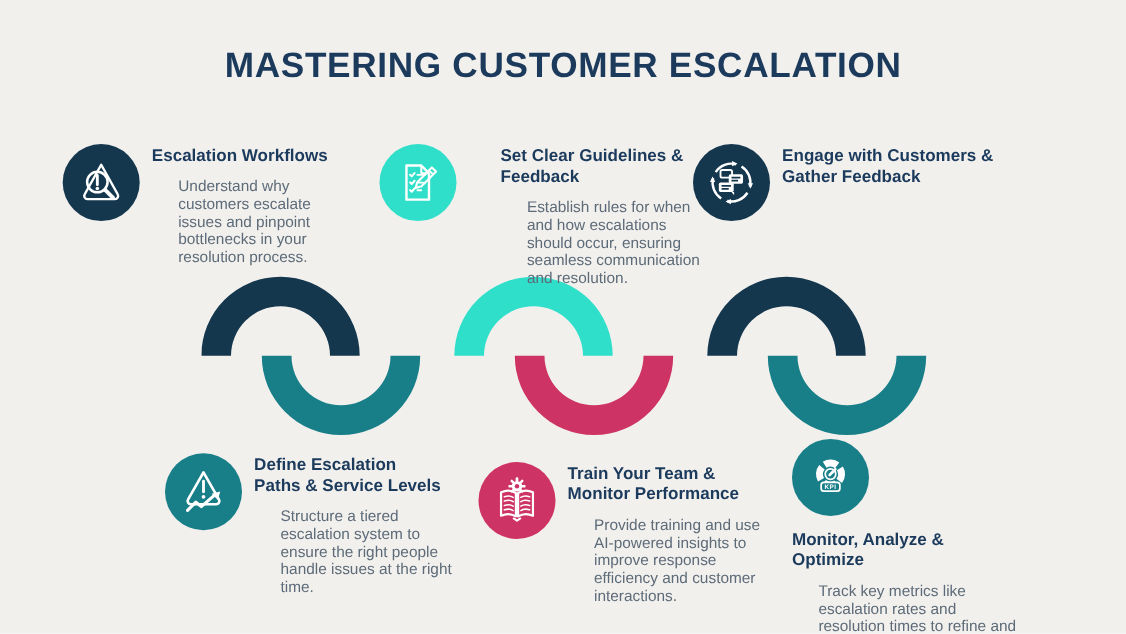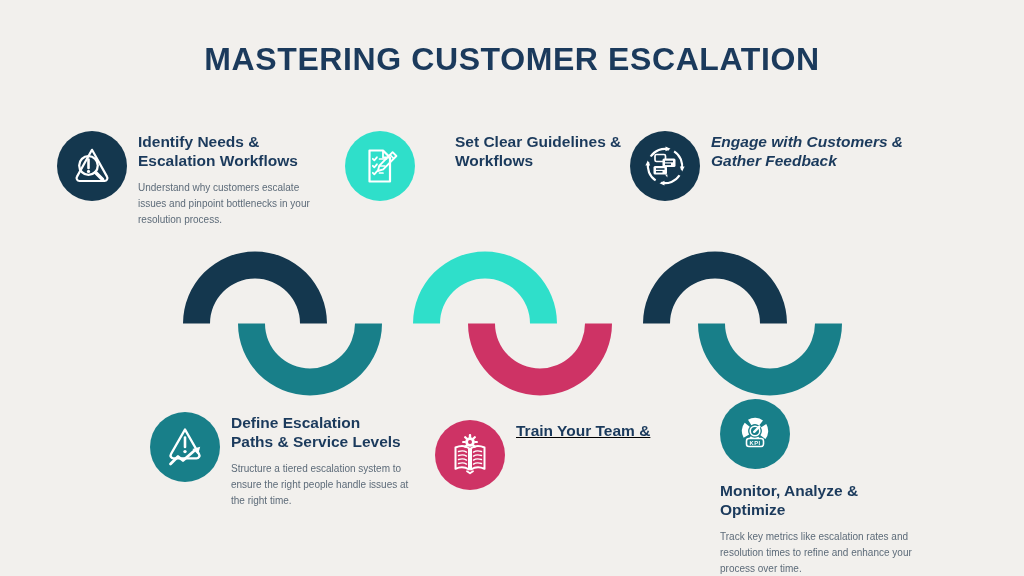--- a/index.html
+++ b/index.html
@@ -27,21 +27,21 @@
   .icon-circle {
     width: 70px; height: 70px;
     border-radius: 50%;
     flex: 0 0 70px;
     display: flex; align-items: center; justify-content: center;
   }
   .icon-circle svg { width: 48px; height: 48px; display: block; }
   .card-text { padding-top: 1px; }
   .card-title { font-size: 15.5px; font-weight: 700; line-height: 19px; color: #1b3a5c; }
   .card-title span { display: block; white-space: nowrap; }
-  .card-desc { font-size: 10px; line-height: 16px; color: #5d6b79; margin-top: 10px; }
+  .card-desc { font-size: 14px; line-height: 16px; color: #5d6b79; margin-top: 10px; margin-left: 24px; }
   .chain-svg { position: absolute; left: 183px; top: 251px; width: 660px; height: 145px; }
 </style>
 </head>
 <body>
 
 <h1 class="main-title">MASTERING CUSTOMER ESCALATION</h1>
 
 <svg class="chain-svg" viewBox="0 0 660 144">
   <path d="M0,72 A72,72 0 0 1 144,72 L117,72 A45,45 0 0 0 27,72 Z" fill="#14374e"></path>
   <path d="M55,72 A72,72 0 0 0 199,72 L172,72 A45,45 0 0 1 82,72 Z" fill="#187f89"></path>
@@ -56,21 +56,20 @@
     <svg viewBox="0 0 48 48">
       <path d="M24 7.8 L39 34.6 a2.9 2.9 0 0 1 -2.5 4.4 H11.5 a2.9 2.9 0 0 1 -2.5 -4.4 Z" fill="none" stroke="#fff" stroke-width="2.2" stroke-linejoin="round"></path>
       <circle cx="20.5" cy="23.5" r="9.3" fill="none" stroke="#fff" stroke-width="2.3"></circle>
       <line x1="20.5" y1="17.5" x2="20.5" y2="26" stroke="#fff" stroke-width="2.6" stroke-linecap="round"></line>
       <circle cx="20.5" cy="29.4" r="1.6" fill="#fff"></circle>
       <line x1="27.6" y1="30.6" x2="34.6" y2="37.6" stroke="#fff" stroke-width="3.6" stroke-linecap="round"></line>
     </svg>
   </div>
   <div class="card-text" style="width:172px;">
     <h3 class="card-title">
-      <span>Identify Needs &amp;</span>
       <span>Escalation Workflows</span>
     </h3>
     <p class="card-desc">Understand why customers escalate issues and pinpoint bottlenecks in your resolution process.</p>
   </div>
 </div>
 
 <div class="card" style="left:345px; top:131px;gap:40px;">
   <div class="icon-circle" style="background: rgb(47, 223, 202);">
     <svg viewBox="0 0 48 48">
       <path d="M13.5 8.5 H27 l7 7 V39.5 H13.5 Z" fill="none" stroke="#fff" stroke-width="2.2" stroke-linejoin="round"></path>
@@ -81,22 +80,23 @@
       <line x1="23.5" y1="17" x2="30.5" y2="17" stroke="#fff" stroke-width="1.7" stroke-linecap="round"></line>
       <line x1="23.5" y1="24" x2="28.8" y2="24" stroke="#fff" stroke-width="1.7" stroke-linecap="round"></line>
       <line x1="23.5" y1="31" x2="27" y2="31" stroke="#fff" stroke-width="1.7" stroke-linecap="round"></line>
       <path d="M36.6 10.2 l3.8 3.8 L27.2 27.4 l-5.4 1.6 1.6-5.4 Z" fill="none" stroke="#fff" stroke-width="1.9" stroke-linejoin="round"></path>
       <line x1="34" y1="12.8" x2="37.8" y2="16.6" stroke="#fff" stroke-width="1.6"></line>
     </svg>
   </div>
   <div class="card-text" style="width:186px;">
     <h3 class="card-title">
       <span>Set Clear Guidelines &amp;</span>
-      <span>Workflows</span>
+      <span>Feedback</span>
     </h3>
+    <p class="card-desc">Establish rules for when and how escalations should occur, ensuring seamless communication and resolution.</p>
   </div>
 </div>
 
 <div class="card" style="left:630px; top:131px;">
   <div class="icon-circle" style="background: rgb(20, 55, 78);">
     <svg viewBox="0 0 48 48">
       <circle cx="24" cy="24" r="17.2" fill="none" stroke="#fff" stroke-width="2.2" stroke-dasharray="21 6" transform="rotate(-58 24 24)"></circle>
       <path d="M24.5 4.4 L29.5 6.8 24.5 9.2 Z" fill="#fff"></path>
       <path d="M43.6 24.5 L41.2 29.5 38.8 24.5 Z" fill="#fff"></path>
       <path d="M23.5 43.6 L18.5 41.2 23.5 38.8 Z" fill="#fff"></path>
@@ -105,21 +105,21 @@
       <rect x="21.5" y="16.5" width="13" height="8.5" rx="1.5" fill="#fff"></rect>
       <path d="M23.5 25 l-2.2 3 v-3 Z" fill="#fff"></path>
       <line x1="24" y1="19.5" x2="32" y2="19.5" stroke-width="1.6" stroke="#14374e"></line>
       <line x1="24" y1="22.3" x2="30" y2="22.3" stroke-width="1.6" stroke="#14374e"></line>
       <rect x="12.5" y="24" width="13.5" height="8.5" rx="1.5" fill="#fff"></rect>
       <path d="M24 32.5 l2.4 3 v-3 Z" fill="#fff"></path>
       <line x1="15" y1="27" x2="23.5" y2="27" stroke-width="1.6" stroke="#14374e"></line>
       <line x1="15" y1="29.8" x2="21.5" y2="29.8" stroke-width="1.6" stroke="#14374e"></line>
     </svg>
   </div>
-  <div class="card-text" style="width:214px;font-style:italic;">
+  <div class="card-text" style="width:214px;">
     <h3 class="card-title">
       <span>Engage with Customers &amp;</span>
       <span>Gather Feedback</span>
     </h3>
   </div>
 </div>
 
 <div class="card" style="left:150px; top:412px;">
   <div class="icon-circle" style="background: rgb(24, 127, 137);">
     <svg viewBox="0 0 48 48">
@@ -156,24 +156,26 @@
         <circle cx="24" cy="11" r="4.8" fill="#fff"></circle>
         <circle cx="24" cy="11" r="2" fill="#ce3365"></circle>
       </g>
       <path d="M9.5 16.5 C14 14.5 19.5 14.8 23 17.2 V38.5 C19.5 36.2 14 35.8 9.5 37.8 Z" fill="none" stroke="#fff" stroke-width="2" stroke-linejoin="round"></path>
       <path d="M38.5 16.5 C34 14.5 28.5 14.8 25 17.2 V38.5 C28.5 36.2 34 35.8 38.5 37.8 Z" fill="none" stroke="#fff" stroke-width="2" stroke-linejoin="round"></path>
       <path d="M12.5 20.5 c3.2-1 6-0.8 8 0.6 M12.5 24.5 c3.2-1 6-0.8 8 0.6 M12.5 28.5 c3.2-1 6-0.8 8 0.6 M12.5 32.5 c3.2-1 6-0.8 8 0.6" fill="none" stroke="#fff" stroke-width="1.4" stroke-linecap="round"></path>
       <path d="M35.5 20.5 c-3.2-1-6-0.8-8 0.6 M35.5 24.5 c-3.2-1-6-0.8-8 0.6 M35.5 28.5 c-3.2-1-6-0.8-8 0.6 M35.5 32.5 c-3.2-1-6-0.8-8 0.6" fill="none" stroke="#fff" stroke-width="1.4" stroke-linecap="round"></path>
       <path d="M21 40.3 l3 2 3-2" fill="none" stroke="#fff" stroke-width="1.8" stroke-linecap="round" stroke-linejoin="round"></path>
     </svg>
   </div>
-  <div class="card-text" style="width:186px;text-decoration:underline;">
+  <div class="card-text" style="width:186px;">
     <h3 class="card-title">
       <span>Train Your Team &amp;</span>
+      <span>Monitor Performance</span>
     </h3>
+    <p class="card-desc">Provide training and use AI-powered insights to improve response efficiency and customer interactions.</p>
   </div>
 </div>
 
 <div class="card" style="left:720px; top:399px;flex-direction:column;">
   <div class="icon-circle" style="background: rgb(24, 127, 137);">
     <svg viewBox="0 0 48 48">
       <circle cx="24" cy="21" r="10" fill="none" stroke="#fff" stroke-width="6.4" stroke-dasharray="12 3.7" transform="rotate(-122 24 21)"></circle>
       <circle cx="24" cy="21" r="4.8" stroke="#fff" stroke-width="1.6" fill="#187f89"></circle>
       <line x1="23.2" y1="21.8" x2="28.4" y2="16.6" stroke="#fff" stroke-width="2.4" stroke-linecap="round"></line>
       <rect x="15.5" y="28.5" width="17" height="8" rx="2.4" stroke="#fff" stroke-width="1.6" fill="#187f89"></rect>

